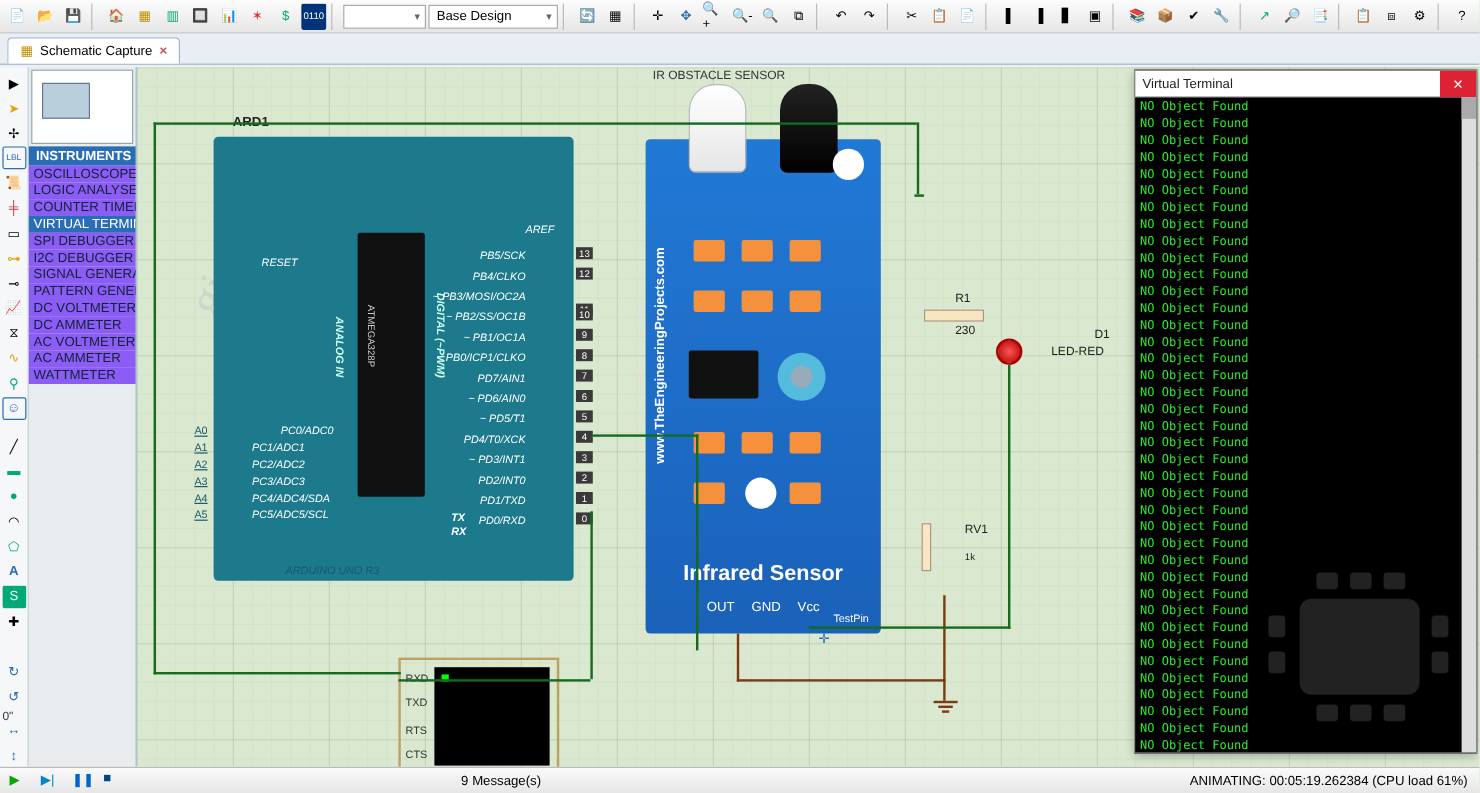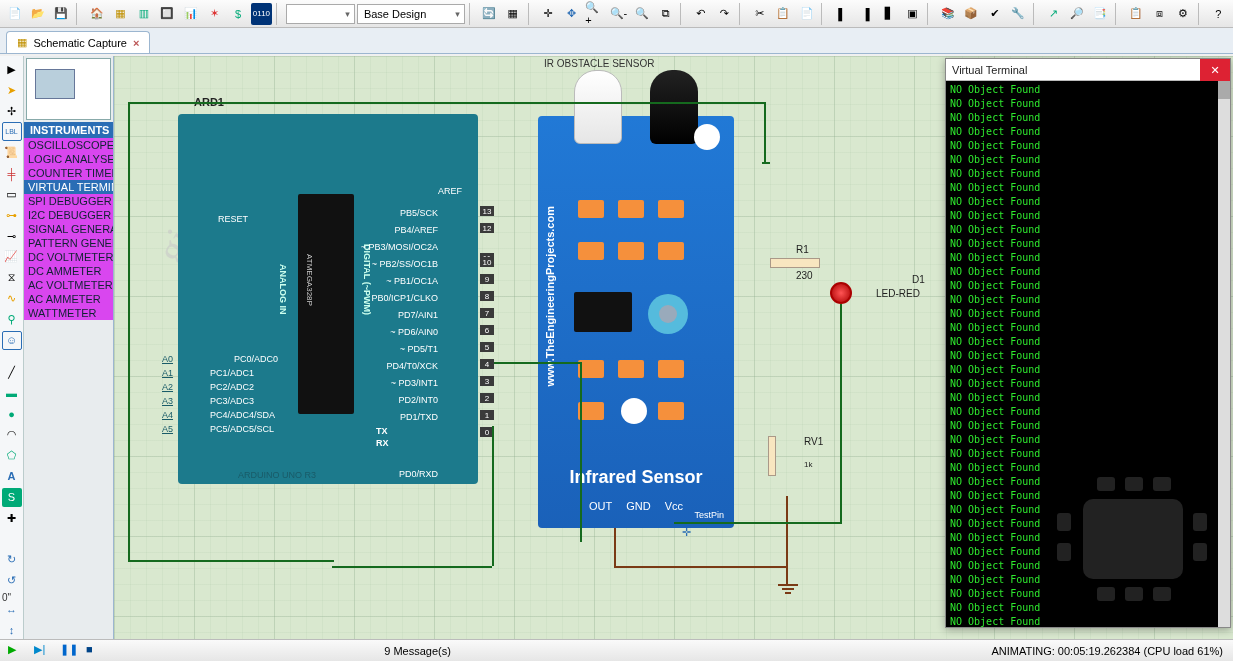--- a/index.html
+++ b/index.html
@@ -23,42 +23,42 @@
 
 .tool-col { width:24px; background:#f5f7f9; border-right:1px solid #bcc; display:flex; flex-direction:column; align-items:center; padding-top:4px; gap:2px; }
 .tool-col .tb-btn { width:20px; height:20px; }
 
 
 .left-panel { width:90px; background:#e8ecee; border-right:1px solid #9cb6d0; display:flex; flex-direction:column; }
 .overview { height:62px; background:#fff; border:1px solid #8aa; margin:2px; position:relative; }
 .overview-chip { position:absolute; left:8px; top:10px; width:40px; height:30px; background:#b9cfdc; border:1px solid #679; }
 .instr-header { background:#2a6db5; color:#fff; padding:2px 6px; font-weight:bold; }
 .instr-list { flex:none; }
-.instr-item { padding:1px 4px; background:#d946ef; color:#123; cursor:pointer; white-space:nowrap; overflow:hidden; }
+.instr-item { padding:1px 4px; background:#8b5cf6; color:#123; cursor:pointer; white-space:nowrap; overflow:hidden; }
 .instr-item.sel { background:#2a6db5; color:#fff; }
 
 
 .canvas-wrap { flex:1; position:relative; overflow:hidden; }
 .canvas {
   position:absolute; inset:0;
   background:
     linear-gradient(#a0c0a022 1px, transparent 1px) 0 0/16px 16px,
     linear-gradient(90deg, #a0c0a022 1px, transparent 1px) 0 0/16px 16px,
     linear-gradient(#6a8a6a33 1px, transparent 1px) 0 0/80px 80px,
     linear-gradient(90deg, #6a8a6a33 1px, transparent 1px) 0 0/80px 80px,
     #d9e8cf;
 }
 .watermark { position:absolute; left:30px; top:140px; color:rgba(200,200,200,0.6); font-size:40px; transform:rotate(-60deg); pointer-events:none; font-family:serif; }
 
 
 .ard-label { position:absolute; font-weight:bold; color:#222; }
 .arduino { position:absolute; left:64px; top:58px; width:300px; height:370px; background:#1c7a8c; border-radius:4px; }
 .atmega { position:absolute; left:120px; top:80px; width:56px; height:220px; background:#111; border-radius:2px; }
 .atmega-label { position:absolute; left:124px; top:140px; width:12px; color:#ccc; writing-mode:vertical-rl; font-size:8px; }
-.pin-label { position:absolute; color:#fff; font-size:9px; }
+.pin-label { position:absolute; color:#fff; font-size:9px;font-style:italic; }
 .vlabel { writing-mode:vertical-rl; color:#cfe; font-weight:bold; }
 .pinnum { position:absolute; background:#3a3a3a; color:#fff; font-size:8px; width:14px; height:10px; display:flex; align-items:center; justify-content:center; }
 .pin-ext { position:absolute; color:#195b68; font-size:9px; text-decoration:underline; }
 
 
 .ir-title { position:absolute; left:430px; top:2px; font-size:10px; color:#333; }
 .ir-mod { position:absolute; left:424px; top:60px; width:196px; height:412px; background:linear-gradient(#2179d6,#1a61b9); border-radius:4px; color:#fff; text-align:center; }
 .ir-mod .name { position:absolute; bottom:40px; left:0; right:0; font-size:18px; font-weight:bold; }
 .ir-pins { position:absolute; bottom:16px; left:0; right:0; display:flex; justify-content:center; gap:14px; font-size:10px; }
 .led-bulb { position:absolute; top:-46px; width:48px; height:74px; border-radius:22px 22px 6px 6px; }
@@ -252,33 +252,33 @@
             <span class="pin-label" style="left: 32px; top: 240px; margin-left: 24px;">PC0/ADC0</span>
             <span class="pin-label" style="left: 32px; top: 254px;">PC1/ADC1</span>
             <span class="pin-label" style="left: 32px; top: 268px;">PC2/ADC2</span>
             <span class="pin-label" style="left: 32px; top: 282px;">PC3/ADC3</span>
             <span class="pin-label" style="left: 32px; top: 296px;">PC4/ADC4/SDA</span>
             <span class="pin-label" style="left: 32px; top: 310px;">PC5/ADC5/SCL</span>
           </div>
 
         <div id="right-pins">
             <span class="pin-label" style="right: 40px; top: 94px; text-align: right;">PB5/SCK</span>
-            <span class="pin-label" style="right: 40px; top: 111px; text-align: right;">PB4/AREF</span>
+            <span class="pin-label" style="right: 40px; top: 111px; text-align: right;">PB4/CLKO</span>
             <span class="pin-label" style="right: 40px; top: 128px; text-align: right;">~ PB3/MOSI/OC2A</span>
             <span class="pin-label" style="right: 40px; top: 145px; text-align: right;">~ PB2/SS/OC1B</span>
             <span class="pin-label" style="right: 40px; top: 162px; text-align: right;">~ PB1/OC1A</span>
             <span class="pin-label" style="right: 40px; top: 179px; text-align: right;">PB0/ICP1/CLKO</span>
             <span class="pin-label" style="right: 40px; top: 196px; text-align: right;">PD7/AIN1</span>
             <span class="pin-label" style="right: 40px; top: 213px; text-align: right;">~ PD6/AIN0</span>
             <span class="pin-label" style="right: 40px; top: 230px; text-align: right;">~ PD5/T1</span>
             <span class="pin-label" style="right: 40px; top: 247px; text-align: right;">PD4/T0/XCK</span>
             <span class="pin-label" style="right: 40px; top: 264px; text-align: right;">~ PD3/INT1</span>
             <span class="pin-label" style="right: 40px; top: 281px; text-align: right;">PD2/INT0</span>
             <span class="pin-label" style="right: 40px; top: 298px; text-align: right;">PD1/TXD</span>
-            <span class="pin-label" style="right: 40px; top: 315px; text-align: left; margin-top: 40px;">PD0/RXD</span>
+            <span class="pin-label" style="right: 40px; top: 315px; text-align: left;">PD0/RXD</span>
           </div>
         <div id="right-nums">
             <span class="pinnum" style="left: 302px; top: 92px;">13</span>
             <span class="pinnum" style="left: 302px; top: 109px;">12</span>
             <span class="pinnum" style="left: 302px; top: 126px; margin-top: 13px;">11</span>
             <span class="pinnum" style="left: 302px; top: 143px;">10</span>
             <span class="pinnum" style="left: 302px; top: 160px;">9</span>
             <span class="pinnum" style="left: 302px; top: 177px;">8</span>
             <span class="pinnum" style="left: 302px; top: 194px;">7</span>
             <span class="pinnum" style="left: 302px; top: 211px;">6</span>
@@ -330,20 +330,29 @@
       <span class="part-label" style="left:660px;top:214px">230</span>
 
       <span class="part-label" style="left:776px;top:218px">D1</span>
       <div class="led-sym" style="left:716px;top:226px"></div>
       <span class="part-label" style="left:740px;top:232px">LED-RED</span>
 
       <span class="part-label" style="left:668px;top:380px">RV1</span>
       <span class="part-label" style="left:668px;top:404px;font-size:8px">1k</span>
       <div style="position:absolute;left:654px;top:380px;width:8px;height:40px;background:#f8e6c0;border:1px solid #a98"></div>
 
+      <div class="serial">
+        <div class="serial-inner">
+          <div style="width:6px;height:6px;background:#0f0;margin:6px"></div>
+        </div>
+        <span class="serial-pin" style="top:10px">RXD</span>
+        <span class="serial-pin" style="top:30px">TXD</span>
+        <span class="serial-pin" style="top:54px">RTS</span>
+        <span class="serial-pin" style="top:74px">CTS</span>
+      </div>
 
       <div class="wire" style="left:14px;top:46px;width:636px;height:2px"></div>
       <div class="wire" style="left:14px;top:46px;width:2px;height:460px"></div>
       <div class="wire" style="left:14px;top:504px;width:206px;height:2px"></div>
       <div class="wire" style="left:650px;top:46px;width:2px;height:60px"></div>
       <div class="wire" style="left:648px;top:106px;width:8px;height:2px"></div>
       <div class="wire" style="left:380px;top:306px;width:88px;height:2px"></div>
       <div class="wire" style="left:466px;top:306px;width:2px;height:180px"></div>
       <div class="wire" style="left:378px;top:370px;width:2px;height:140px"></div>
       <div class="wire" style="left:218px;top:510px;width:160px;height:2px"></div>

